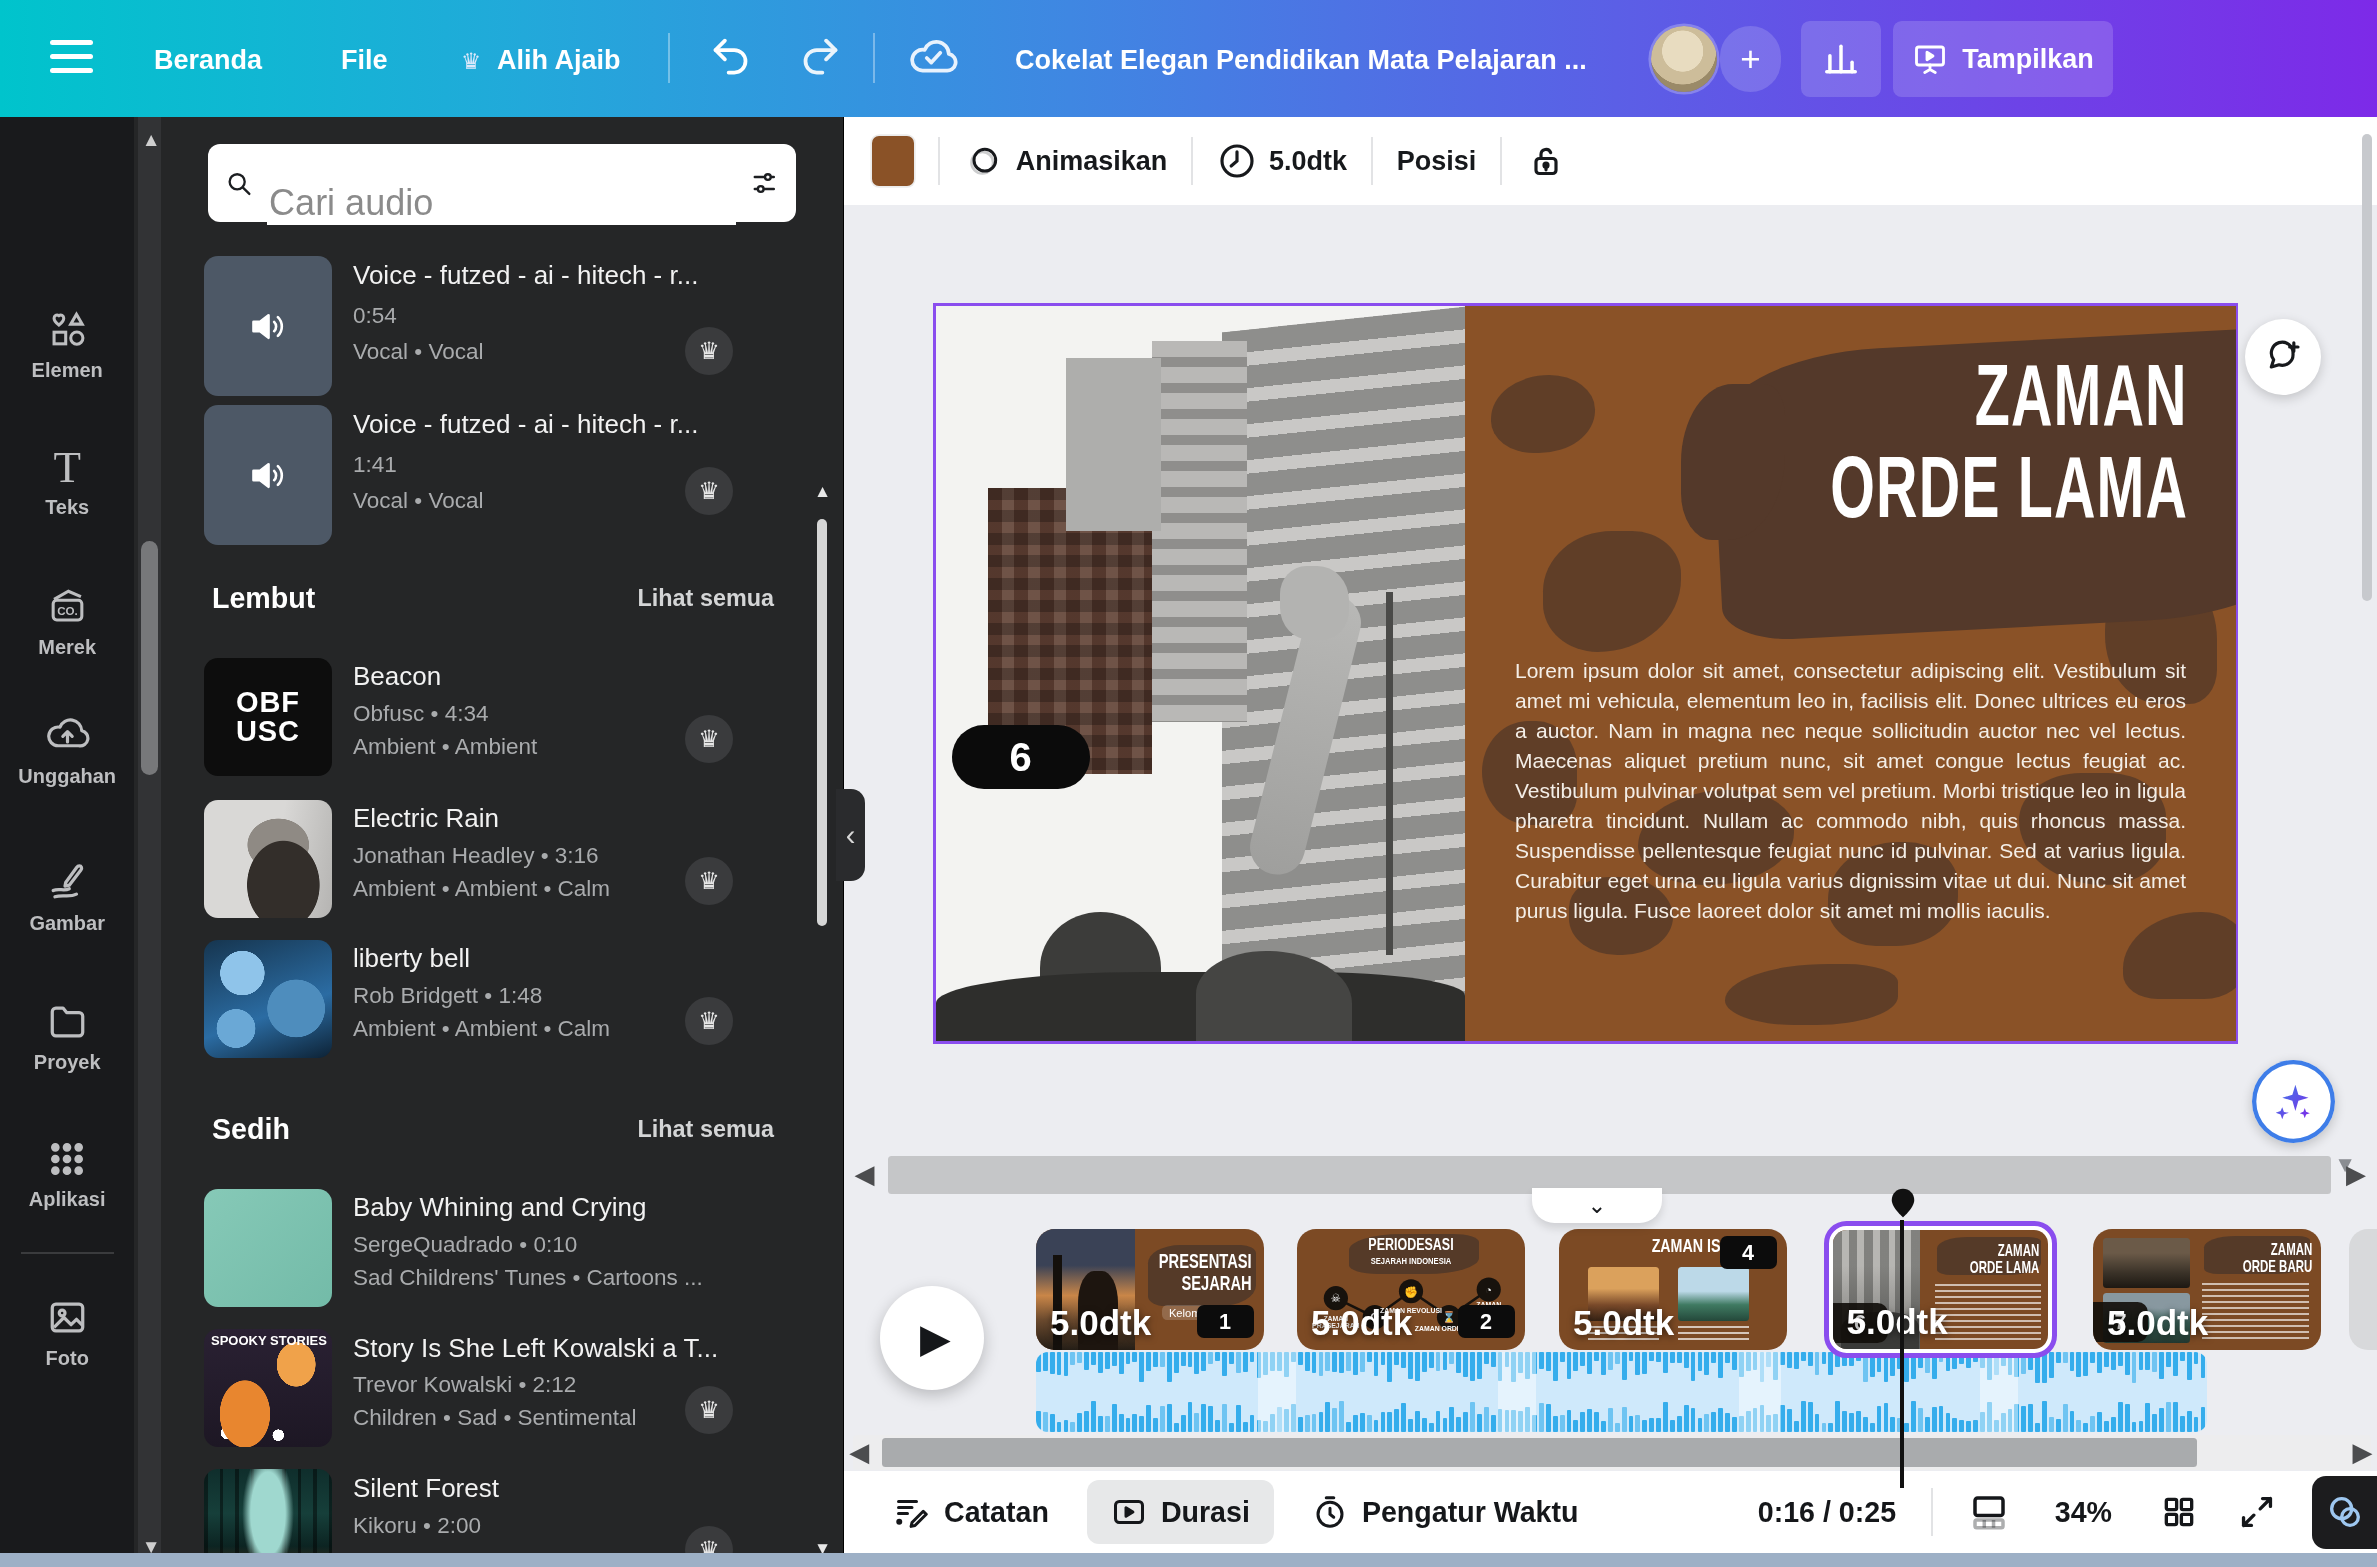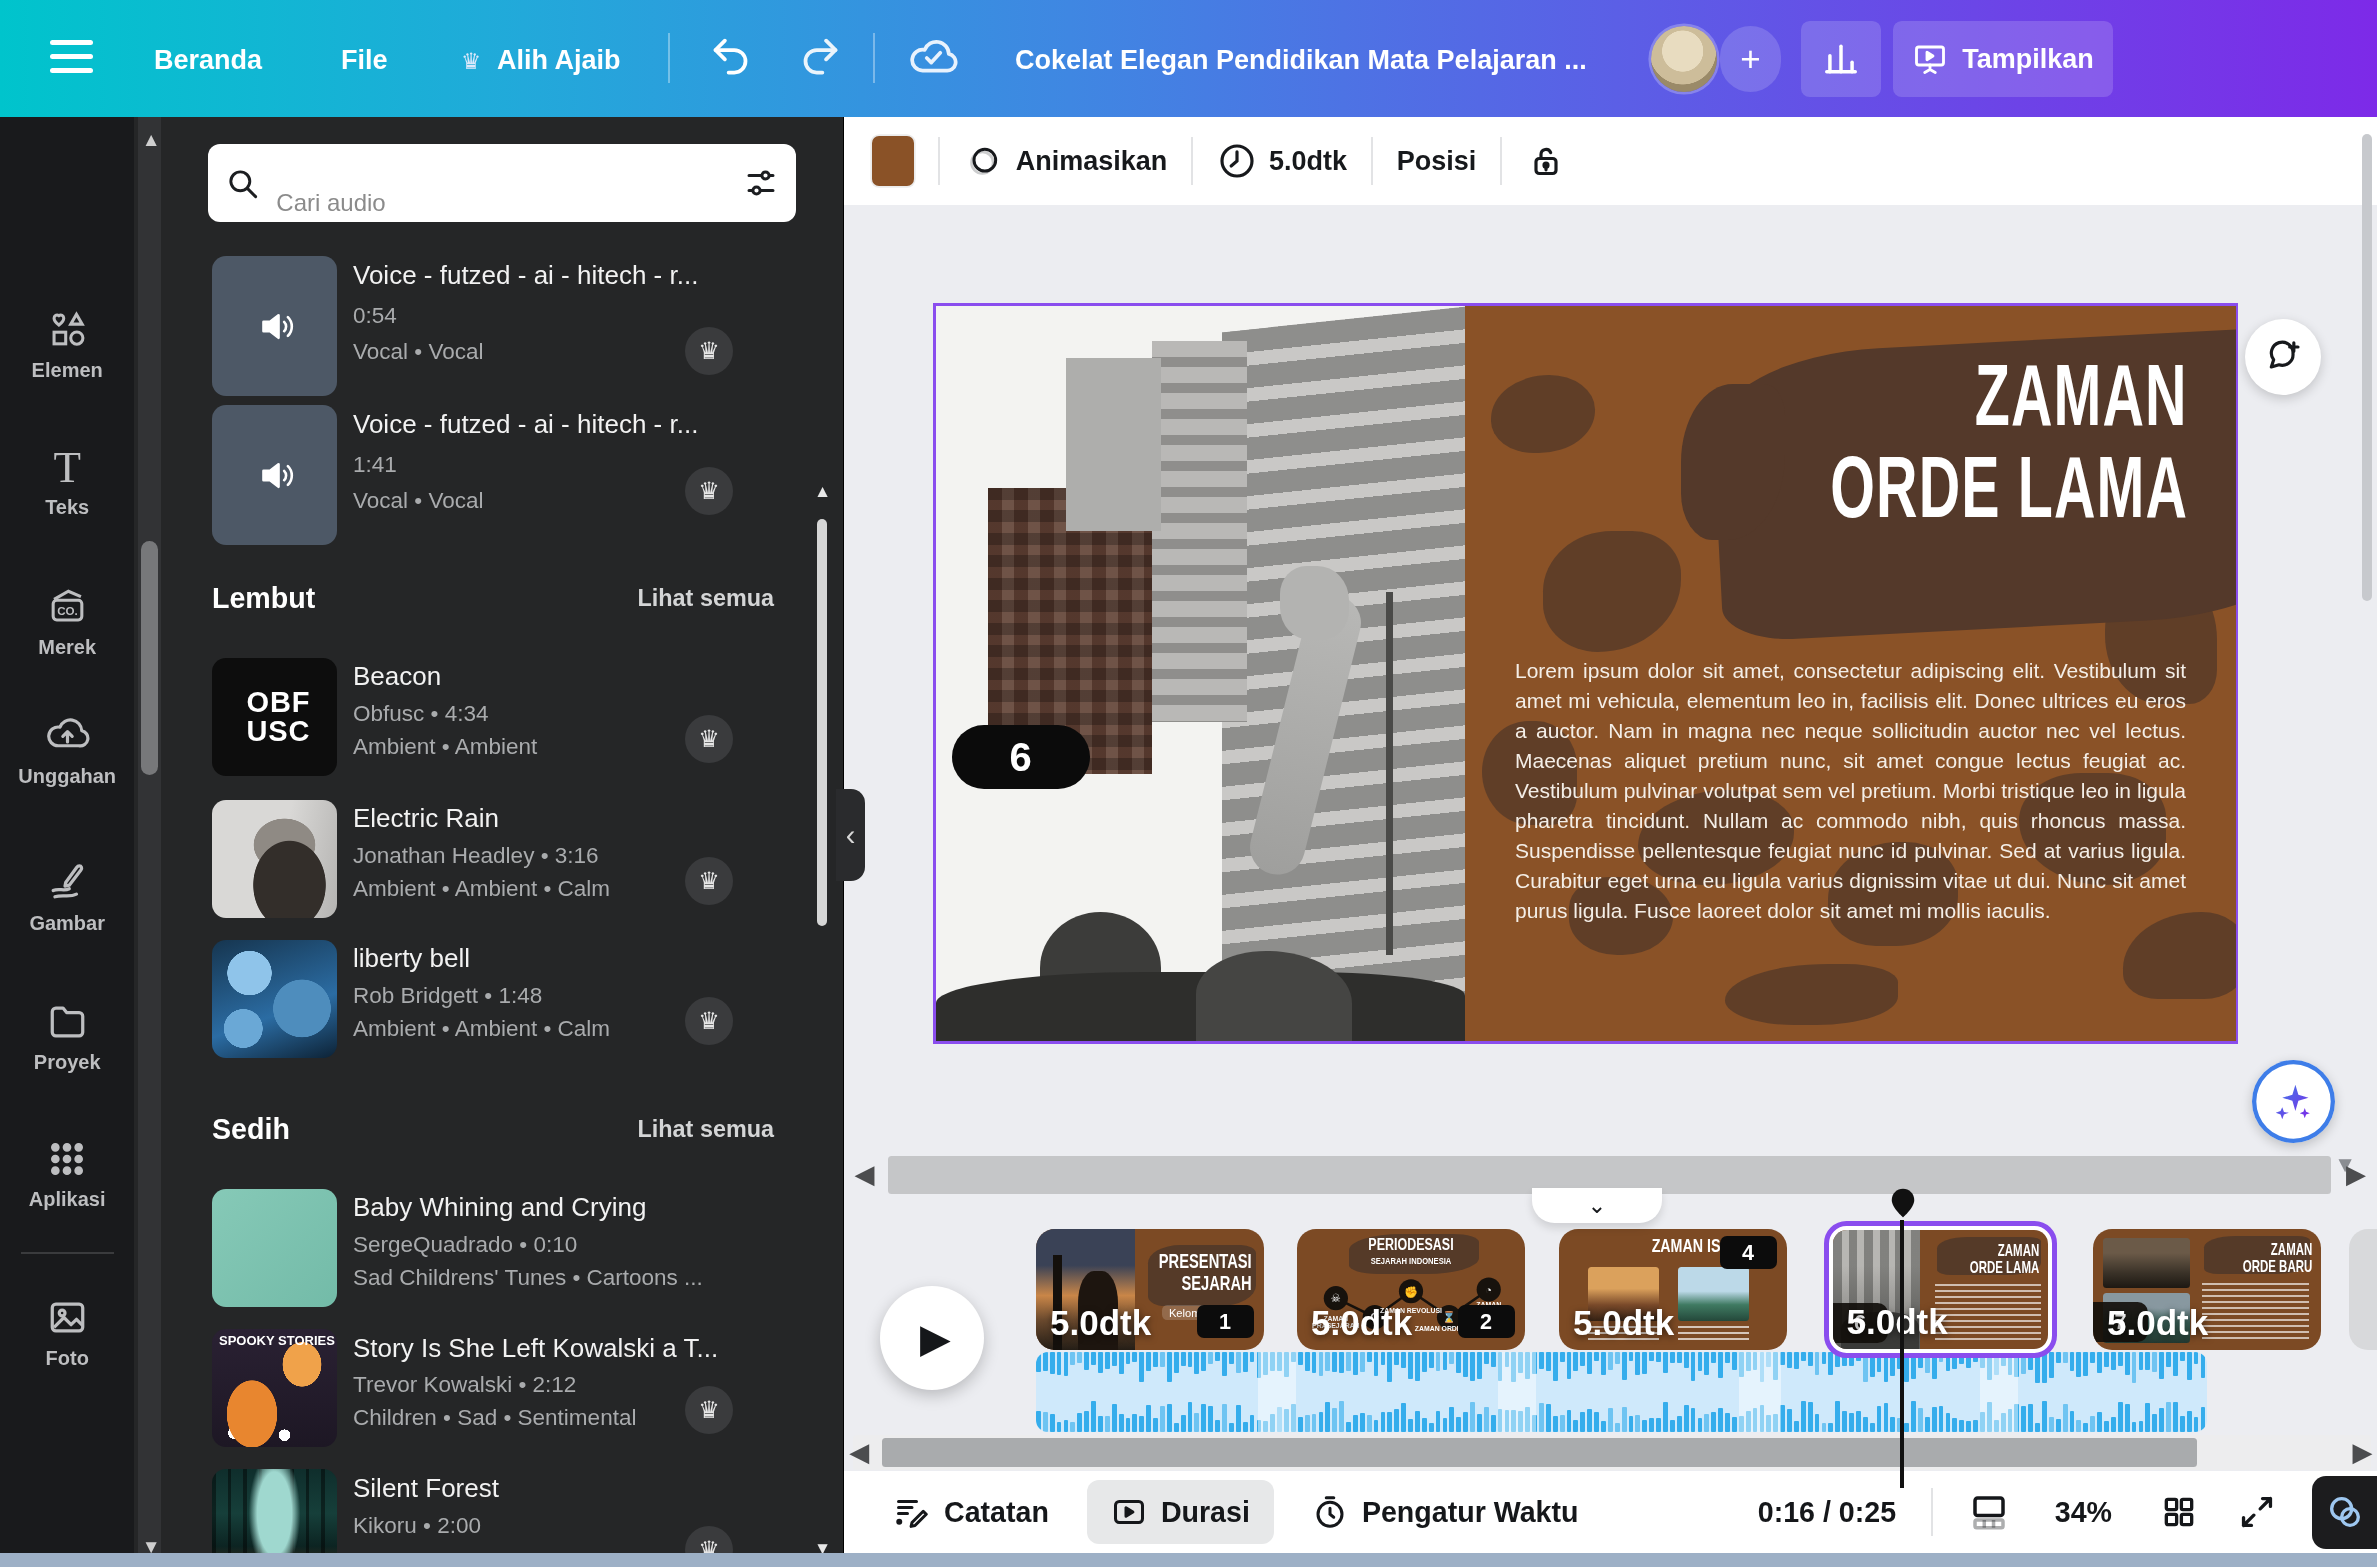--- a/index.html
+++ b/index.html
@@ -19,25 +19,25 @@
   .sb-item{position:absolute;left:5.2px;width:124px;height:130px;display:flex;flex-direction:column;
            align-items:center;justify-content:center;gap:8.7px;color:#bdbec0;}
   .sb-item .lbl{font-size:20px;font-weight:600;}
   .sb-item.active{color:#fff;background:#2a2b2d;border-radius:14px;}
   .sb-item svg{stroke:#bdbec0;}
   .sb-item.active svg{stroke:#fff;}
   
   #panel{left:134px;top:117px;width:709px;height:1451px;background:#252627;overflow:hidden;}
   .searchbox{position:absolute;left:74px;top:27px;width:588px;height:78px;background:#fff;border-radius:12px;
     display:flex;align-items:center;padding:0 17.3px;box-sizing:border-box;gap:14px;}
-  .searchbox input{flex:1;border:none;outline:none;font-size:24px;color:#ef4444;font-family:"Liberation Sans",sans-serif;margin-top:40px;}
+  .searchbox input{flex:1;border:none;outline:none;font-size:36px;color:#ef4444;font-family:"Liberation Sans",sans-serif;margin-top:40px;}
   .searchbox input::placeholder{color:#8b8b8b;}
   .a-title{position:absolute;left:219px;font-size:26px;color:#f2f2f2;white-space:nowrap;}
   .a-sub{position:absolute;left:219px;font-size:22.5px;color:#a9abad;white-space:nowrap;}
-  .a-thumb{position:absolute;left:78px;width:117px;border-radius:14px;overflow:hidden;padding-left:8px;}
+  .a-thumb{position:absolute;left:70px;width:128px;border-radius:14px;overflow:hidden;}
   .crown{position:absolute;left:551px;width:48px;height:48px;border-radius:50%;background:#3a3b3d;
     display:flex;align-items:center;justify-content:center;color:#e6e6e6;font-size:24px;}
   .sec-h{position:absolute;left:78px;font-size:28.6px;font-weight:700;color:#fff;}
   .see-all{position:absolute;right:69px;font-size:23.4px;font-weight:600;color:#d4d5d6;}
   .tlines{background:repeating-linear-gradient(to bottom,rgba(255,255,255,.85) 0 1.7px,transparent 1.7px 6px);}
   
   #canvas{left:844px;top:117px;width:1534px;height:1451px;background:#ecedf1;}
   #ctoolbar{left:0;top:0;width:1534px;height:88px;background:#fff;display:flex;align-items:center;
     gap:24px;padding-left:28px;box-sizing:border-box;color:#17191c;}
   .ct-label{font-size:27px;font-weight:600;color:#17191c;}

